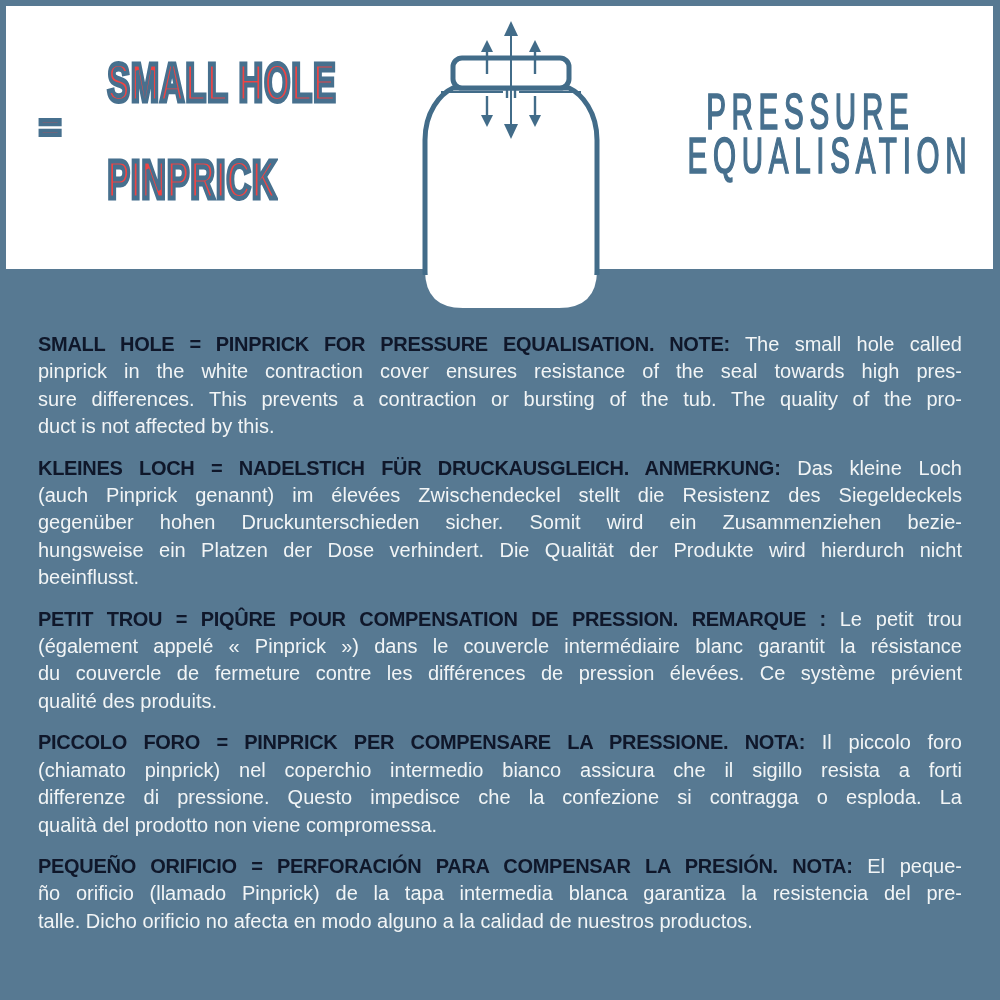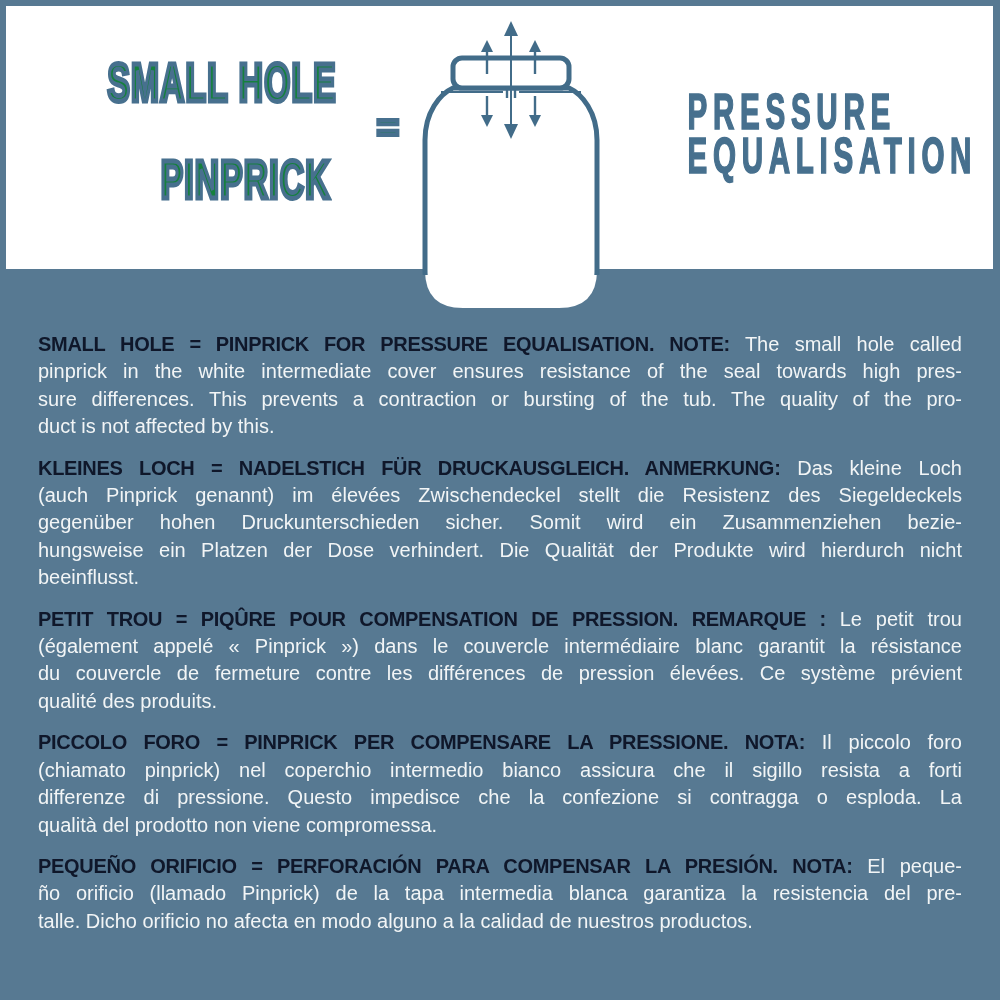--- a/index.html
+++ b/index.html
@@ -10,37 +10,37 @@
   }
   .stage{position:absolute;inset:0;}
   
   .panel{
     position:absolute;left:6px;top:6px;width:987px;height:263px;
     background:#ffffff;
   }
   
   .left-title{
     position:absolute;left:33px;top:52px;width:360px;
-    text-align:right;color:#15803d;font-weight:700;
+    text-align:left;color:#ef4444;font-weight:700;
   }
   .lt-big{
     font-size:54px;line-height:48px;letter-spacing:2px;
     -webkit-text-stroke:5px #47708e;
     transform:scale(0.62,1.0);transform-origin:50% 50%;
     white-space:nowrap;
   }
   .lt-eq{
     font-size:38px;line-height:30px;margin-top:7px;
     -webkit-text-stroke:4px #47708e;
   }
   .lt-big2{margin-top:12px;}
   
   .right-title{
     position:absolute;left:615px;top:84px;width:360px;
-    text-align:left;color:#47708e;font-weight:700;
+    text-align:right;color:#47708e;font-weight:400;
   }
   .rt-line{
     font-size:47px;line-height:44px;letter-spacing:9px;
     -webkit-text-stroke:1.6px #47708e;
     transform:scale(0.63,1.05);transform-origin:50% 50%;
     white-space:nowrap;
   }
   
   .jar-svg{position:absolute;left:398px;top:6px;}
   
@@ -125,21 +125,21 @@
       <div class="rt-line">PRESSURE</div>
       <div class="rt-line">EQUALISATION</div>
     </div>
 
   </div>
 
   <div class="body-text">
 
     <p class="para">
       <span class="line"><b class="lead">SMALL HOLE = PINPRICK FOR PRESSURE EQUALISATION. NOTE:</b> <span>The small hole called</span></span>
-      <span class="line">pinprick in the white intermediate cover ensures resistance of the seal towards high pres-</span>
+      <span class="line">pinprick in the white contraction cover ensures resistance of the seal towards high pres-</span>
       <span class="line">sure differences. This prevents a contraction or bursting of the tub. The quality of the pro-</span>
       <span class="line lastline">duct is not affected by this.</span>
     </p>
 
     <p class="para">
       <span class="line"><b class="lead">KLEINES LOCH = NADELSTICH FÜR DRUCKAUSGLEICH. ANMERKUNG:</b> <span>Das kleine Loch</span></span>
       <span class="line">(auch Pinprick genannt) im élevées Zwischendeckel stellt die Resistenz des Siegeldeckels</span>
       <span class="line">gegenüber hohen Druckunterschieden sicher. Somit wird ein Zusammenziehen bezie-</span>
       <span class="line">hungsweise ein Platzen der Dose verhindert. Die Qualität der Produkte wird hierdurch nicht</span>
       <span class="line lastline">beeinflusst.</span>

